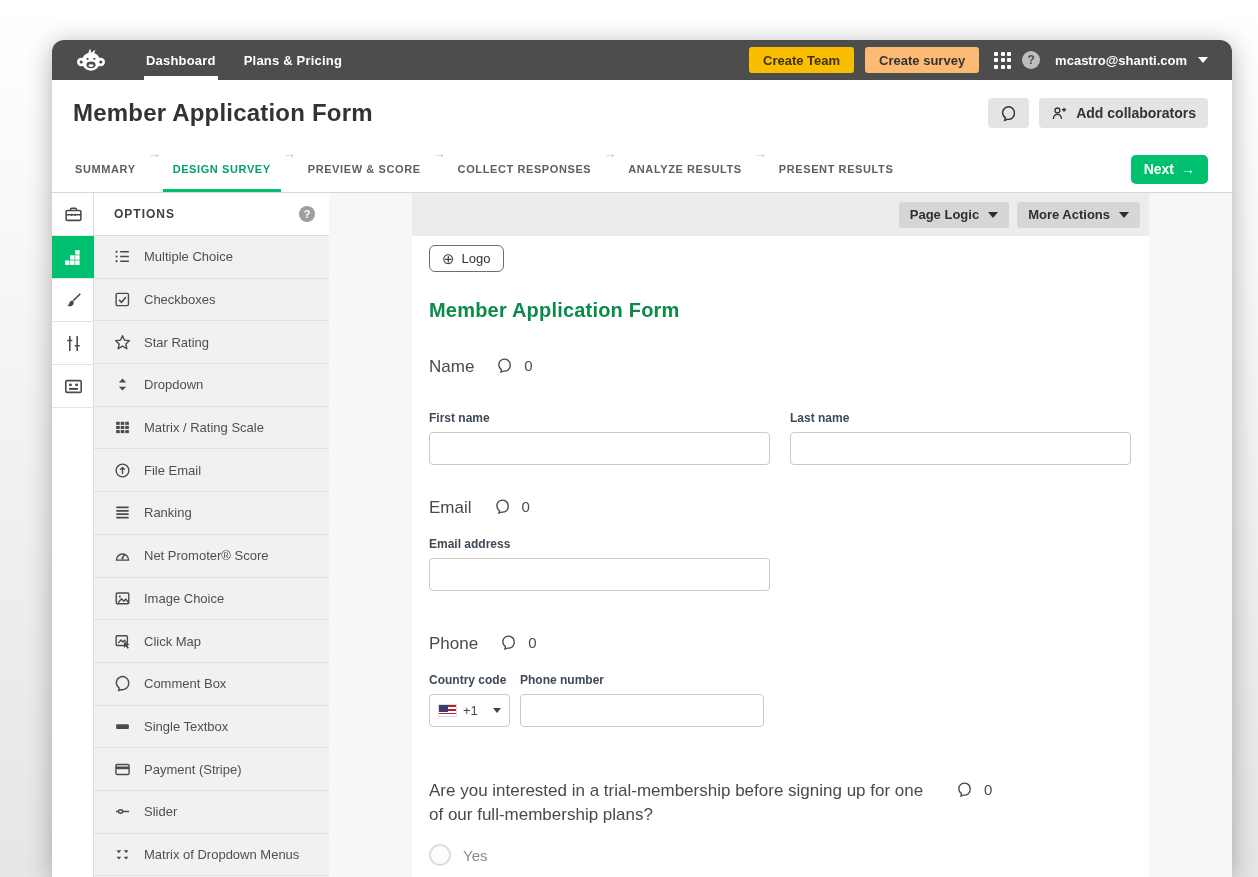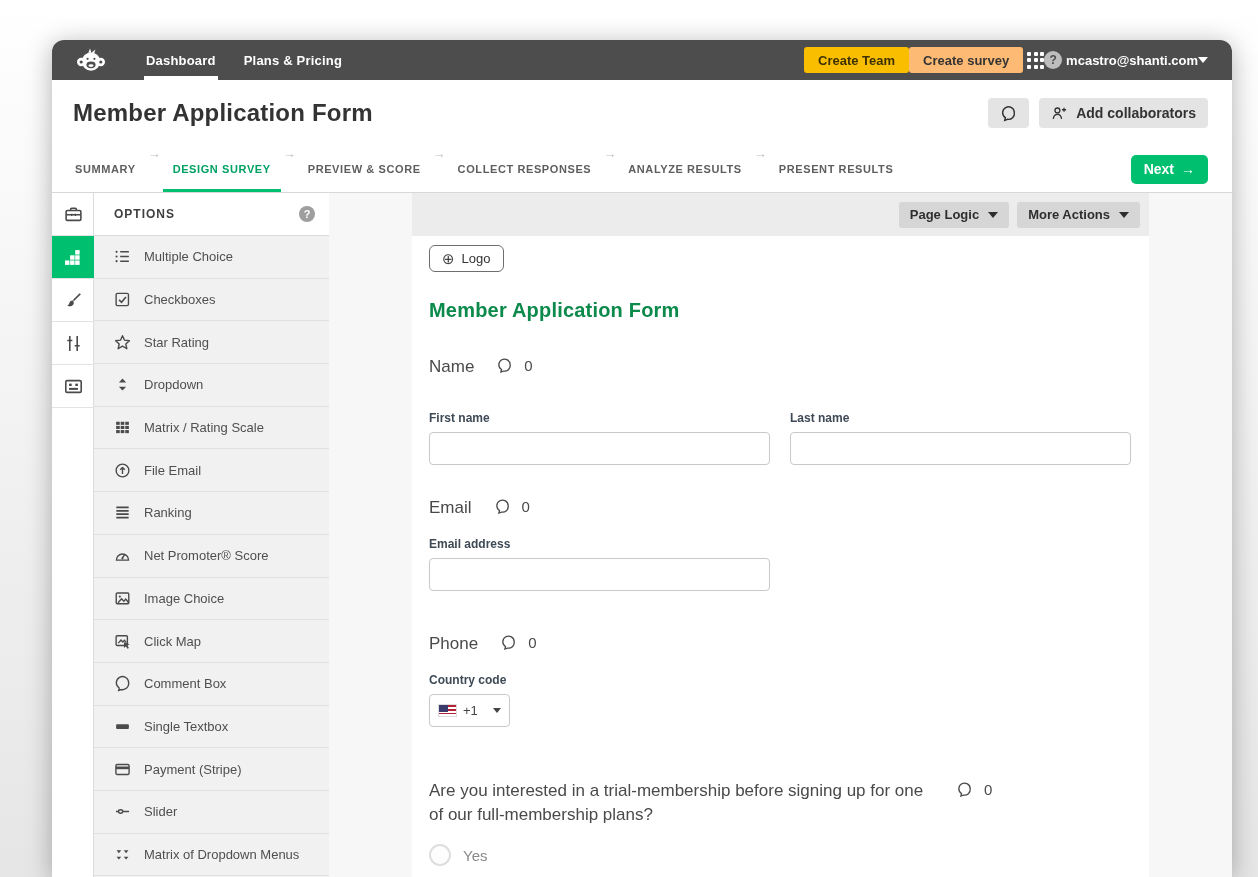--- a/index.html
+++ b/index.html
@@ -23,21 +23,21 @@
   .logo-wrap { display:flex; align-items:center; margin-right:26px; }
   .logo-wrap svg { width:30px; height:26px; }
   .topnav-links { display:flex; align-items:stretch; }
   .nav-item {
     display:flex; align-items:center; padding:0 14px; position:relative;
     color:#fff; font-size:13px; font-weight:bold; cursor:pointer; letter-spacing:.2px;
   }
   .nav-item.active::after {
     content:""; position:absolute; left:12px; right:12px; bottom:0; height:4px; background:#fff;
   }
-  .topnav-right { margin-left:auto; display:flex; align-items:center; }
+  .topnav-right { margin-left:auto; display:flex; align-items:center; gap:11px; }
   .btn-team {
     height:26px; padding:0 14px; background:#f9be00; border:none; border-radius:3px;
     font-family:inherit; font-size:13px; font-weight:bold; color:#3d3100; cursor:pointer;
   }
   .btn-survey {
     height:26px; padding:0 14px; background:#fdba74; border:none; border-radius:3px;
     font-family:inherit; font-size:13px; font-weight:bold; color:#333; cursor:pointer;
   }
   .grid-icon { width:17px; height:17px; display:grid; grid-template-columns:repeat(3,1fr); gap:2.5px; cursor:pointer; margin-left:4px; }
   .grid-icon i { background:#fff; border-radius:1px; }
@@ -526,20 +526,24 @@
             </div>
             <div class="q-fields fmt17" style="gap:10px;">
               <div class="field">
                 <label>Country code</label>
                 <div class="country-select">
                   <span class="flag"></span>
                   <span class="cc-value">+1</span>
                   <span class="cc-caret"></span>
                 </div>
               </div>
+              <div class="field">
+                <label>Phone number</label>
+                <input class="txt-input w-244" type="text" style="">
+              </div>
             </div>
           </section>
 
           <section class="question mt52">
             <div class="q-head">
               <span class="q-title narrow">Are you interested in a trial-membership before signing up for one of our full-membership plans?</span>
               <span class="cmt">
                 <svg viewBox="0 0 18 18">
                     <path d="M15 8.3A6 6 0 1 0 5.8 13.3L5.2 15.9l2.7-1A6 6 0 0 0 15 8.3z" fill="none" stroke="#4a4a4a" stroke-width="1.4"></path>
                   </svg>

